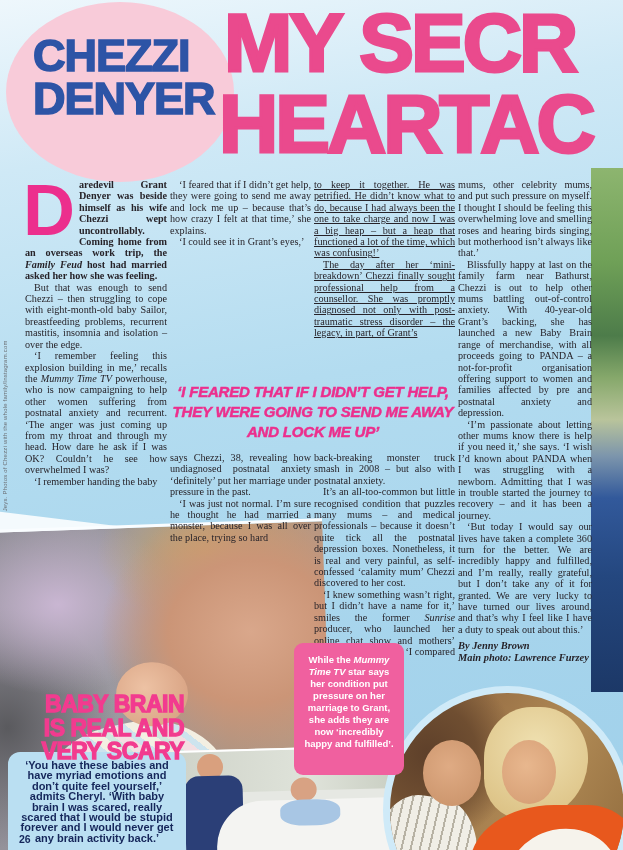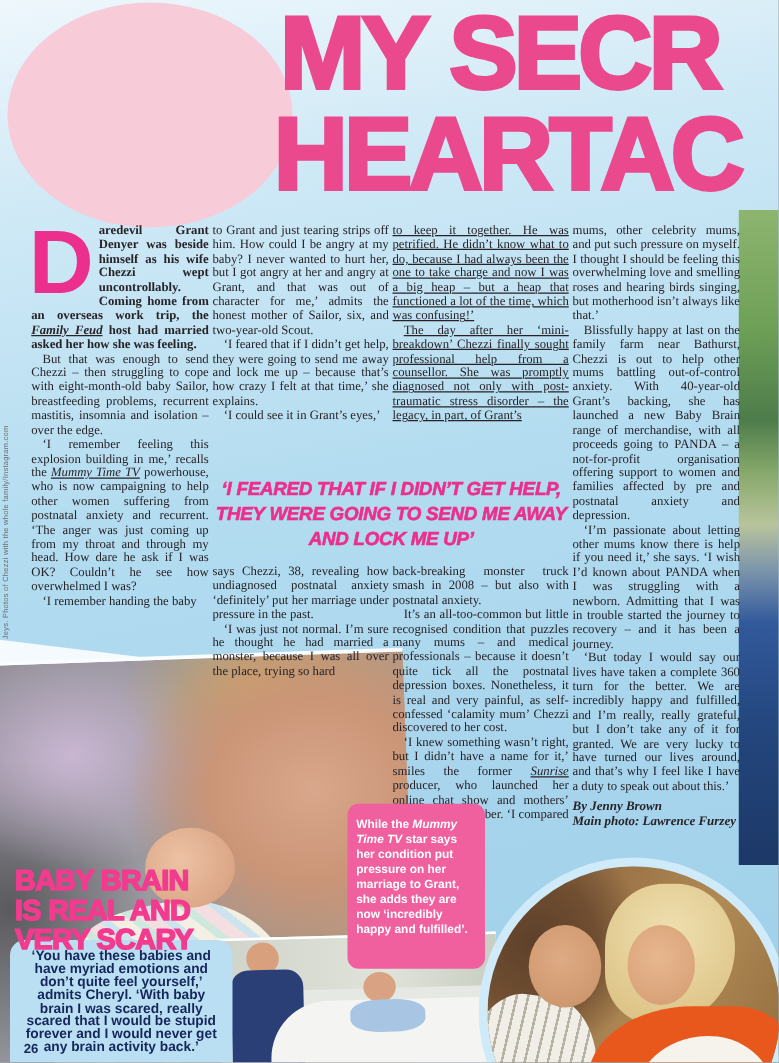--- a/index.html
+++ b/index.html
@@ -41,21 +41,21 @@
   .col2a{ left:170px; top:179px; width:141px; }
   .col2b{ left:170px; top:452px; width:141px; }
   .col3a{ left:314px; top:179px; width:141px;text-decoration:underline; }
   .col3b{ left:314px; top:452px; width:141px; }
   .col4 { left:458px; top:179px; width:134px; }
   .dropcap {
     float:left; font-family:"Liberation Sans", sans-serif; font-weight:bold; color:#ec2f8d;
     font-size:72px; line-height:56px; margin:3px 4px 0 -2px;
   }
   .intro { font-weight:bold; }
-  .it, .col i { font-style:italic;text-decoration:underline; }
+  .it, .col i { font-style:italic; }
   .byline { text-align:center; font-weight:bold; font-style:italic; margin-top:5px; font-size:10.4px; }
 
   
   .pull-quote {
     position:absolute; left:166px; top:382px; width:294px; z-index:5; text-align:center;
     font-family:"Liberation Sans", sans-serif; font-weight:bold; font-style:italic;
     color:#ec2f8d; font-size:15px; line-height:20px; letter-spacing:-.2px;
     -webkit-text-stroke:.5px #ec2f8d;
   }
 
@@ -107,29 +107,29 @@
     background:radial-gradient(circle at 45% 40%, #dfab84, #c89168); }
   .cp-woman-hair { position:absolute; left:40%; top:6%; width:104px; height:112px; border-radius:50% 50% 60% 40%;
     background:radial-gradient(circle at 50% 35%, #efe0b0, #d9bd7e); }
   .cp-woman-face { position:absolute; left:48%; top:20%; width:54px; height:64px; border-radius:50%;
     background:radial-gradient(circle at 45% 40%, #e8b78e, #d49c72); }
   .cp-dress { position:absolute; left:34%; top:48%; width:72%; height:64%; background:#e8581d; border-radius:50% 30% 0 0 / 40% 30% 0 0; }
   .cp-baby { position:absolute; left:50%; top:58%; width:48%; height:42%; background:#f6f3ec; border-radius:50%; transform:rotate(-12deg); }
 
   
   .caption-box {
-    position:absolute; left:278px; top:643px; width:110px; height:132px; z-index:8;
-    background:#f0609f; border-radius:9px; padding:11px 7px; text-align:left;
+    position:absolute; left:294px; top:643px; width:110px; height:132px; z-index:8;
+    background:#f0609f; border-radius:9px; padding:11px 7px; text-align:center;
     font-family:"Liberation Sans", sans-serif; font-weight:bold; color:#fff;
     font-size:9.5px; line-height:12px;
   }
 
   
   .sidebar-heading {
-    position:absolute; left:12px; top:693px; width:172px; z-index:8; text-align:left;
+    position:absolute; left:12px; top:693px; width:172px; z-index:8; text-align:right;
     font-family:"Liberation Sans", sans-serif; font-weight:bold; color:#f23b8f;
     font-size:23px; line-height:23.5px; letter-spacing:-.5px;
     -webkit-text-stroke:1.3px #f23b8f;
   }
   .sidebar-panel {
     position:absolute; left:8px; top:752px; width:178px; height:98px; z-index:7;
     background:#badff2; border-radius:12px 12px 0 0; padding:8px 9px 0;
   }
   .sidebar-quote {
     text-align:center; font-family:"Liberation Sans", sans-serif; font-weight:bold;
@@ -142,20 +142,24 @@
 </style>
 </head>
 <body>
 
 <div class="page">
 
   <div class="credit-vertical">Hair and make-up: Tina Jeys. Photos of Chezzi with the whole family/Instagram.com</div>
 
   <div class="pink-circle"></div>
 
+  <div class="kicker">
+    <div class="kicker-line">CHEZZI</div>
+    <div class="kicker-line">DENYER</div>
+  </div>
 
   <div class="headline">
     <div class="headline-line">MY SECR</div>
     <div class="headline-line">HEARTAC</div>
   </div>
 
   <div class="photo-strip"></div>
   <div class="white-wedge"></div>
   <div class="photo-main">
     <div class="mp-blanket"></div>
@@ -179,21 +183,20 @@
   </div>
 
   <div class="col col1">
     <p><span class="dropcap">D</span><span class="intro"><span>aredevil Grant Denyer was beside himself as his wife Chezzi wept uncontrollably. Coming home from an overseas work trip, the </span><i>Family Feud</i><span> host had married asked her how she was feeling.</span></span></p>
     <p class="ind">But that was enough to send Chezzi – then struggling to cope with eight-month-old baby Sailor, breastfeeding problems, recurrent mastitis, insomnia and isolation – over the edge.</p>
     <p class="ind"><span>‘I remember feeling this explosion building in me,’ recalls the </span><i>Mummy Time TV</i><span> powerhouse, who is now campaigning to help other women suffering from postnatal anxiety and recurrent. ‘The anger was just coming up from my throat and through my head. How dare he ask if I was OK? Couldn’t he see how overwhelmed I was?</span></p>
     <p class="ind">‘I remember handing the baby</p>
   </div>
 
   <div class="col col2a">
-    <p>to Grant and just tearing strips off him. How could I be angry at my baby? I never wanted to hurt her, but I got angry at her and angry at Grant, and that was out of character for me,’ admits the honest mother of Sailor, six, and two-year-old Scout.</p>
     <p class="ind">‘I feared that if I didn’t get help, they were going to send me away and lock me up – because that’s how crazy I felt at that time,’ she explains.</p>
     <p class="ind">‘I could see it in Grant’s eyes,’</p>
   </div>
 
   <div class="pull-quote">‘I FEARED THAT IF I DIDN’T GET HELP, THEY WERE GOING TO SEND ME AWAY AND LOCK ME UP’</div>
 
   <div class="col col2b">
     <p>says Chezzi, 38, revealing how undiagnosed postnatal anxiety ‘definitely’ put her marriage under pressure in the past.</p>
     <p class="ind">‘I was just not normal. I’m sure he thought he had married a monster, because I was all over the place, trying so hard</p>
   </div>

